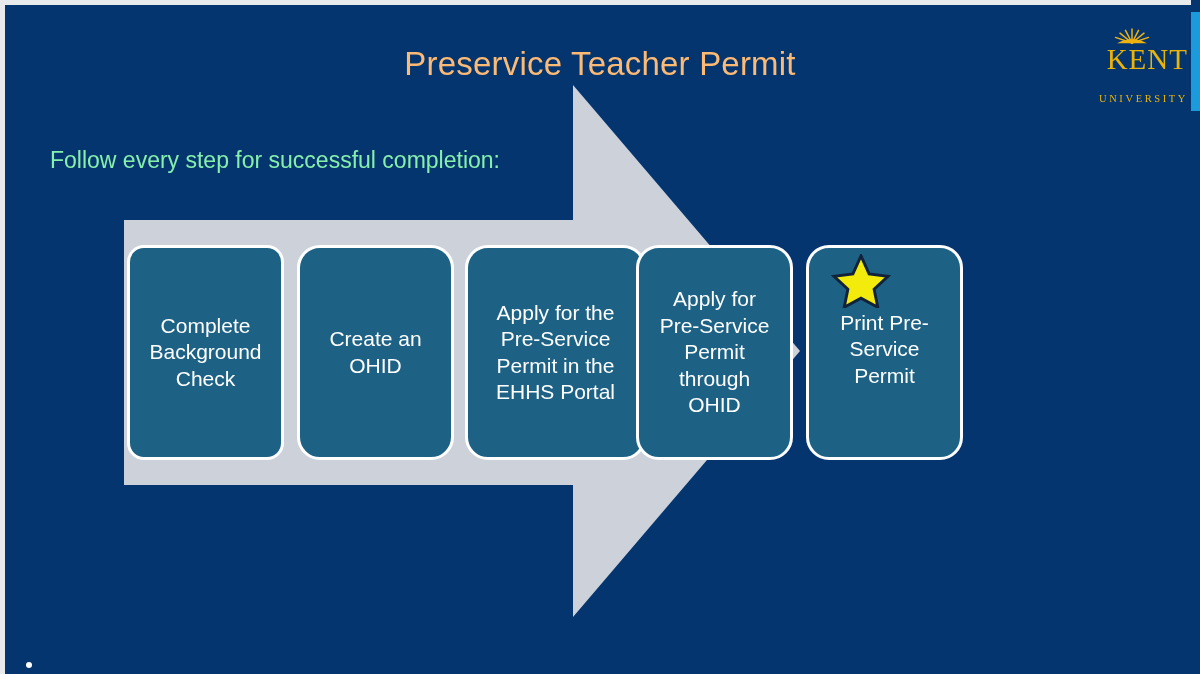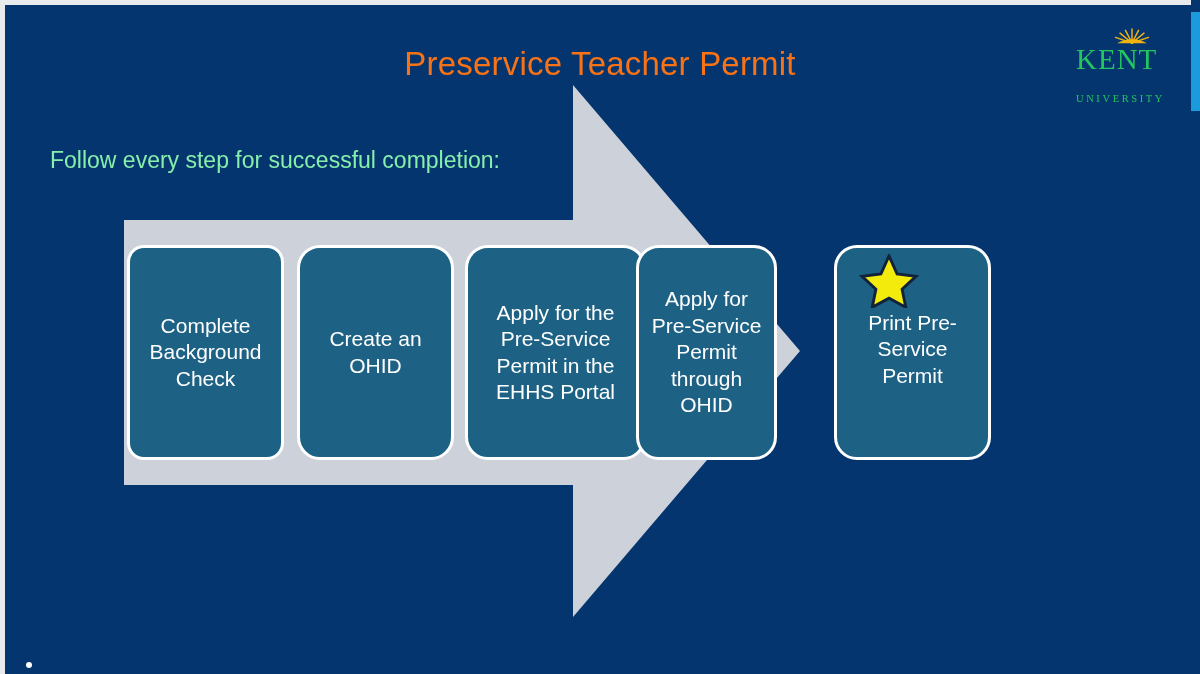--- a/index.html
+++ b/index.html
@@ -38,21 +38,21 @@
     background: #e8eaec;
   }
 
   
   #title {
     position: absolute;
     left: 0;
     top: 45px;
     width: 1200px;
     text-align: center;
-    color: #f97316;
+    color: #fdba74;
     font-size: 33px;
     font-weight: 400;
     letter-spacing: 0.2px;
     white-space: nowrap;
   }
 
   
   #subtitle {
     position: absolute;
     left: 22px;
@@ -92,44 +92,44 @@
   }
   .step-box .label {
     display: block;
     padding: 0 8px;
     white-space: pre-line;
   }
 
   #box-1 { left: 127px;  width: 157px; border-radius: 17px; }
   #box-2 { left: 297px;  width: 157px; }
   #box-3 { left: 465px;  width: 181px; }
-  #box-4 { left: 636px;  width: 141px; }
+  #box-4 { left: 636px;  width: 157px; }
   #box-5 { left: 806px;  width: 157px; }
 
   
-  #box-5 { flex-direction: column; justify-content: flex-start; padding-top: 6px; margin-left: 28px; }
+  #box-5 { flex-direction: column; justify-content: flex-start; padding-top: 6px; }
   #box-5 .label { margin-top: 2px; }
 
   #star-icon {
     display: block;
     width: 60px;
     height: 54px;
     margin-left: 0;
     align-self: flex-start;
     margin-left: 22px;
   }
 
   
   #logo {
     position: absolute;
     left: 1076px;
     top: 28px;
     width: 112px;
-    text-align: left;
-    color: #22c55e;
+    text-align: right;
+    color: #eab308;
     font-family: "Liberation Serif", serif;
     line-height: 1;
   }
   #logo-sun {
     display: block;
     margin: 0 auto 1px auto;
     width: 44px;
     height: 16px;
   }
   .logo-word {

